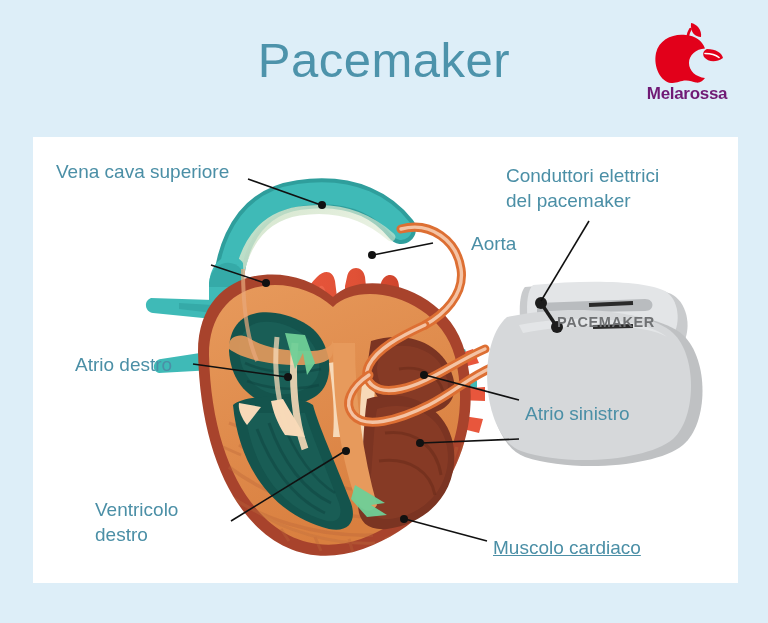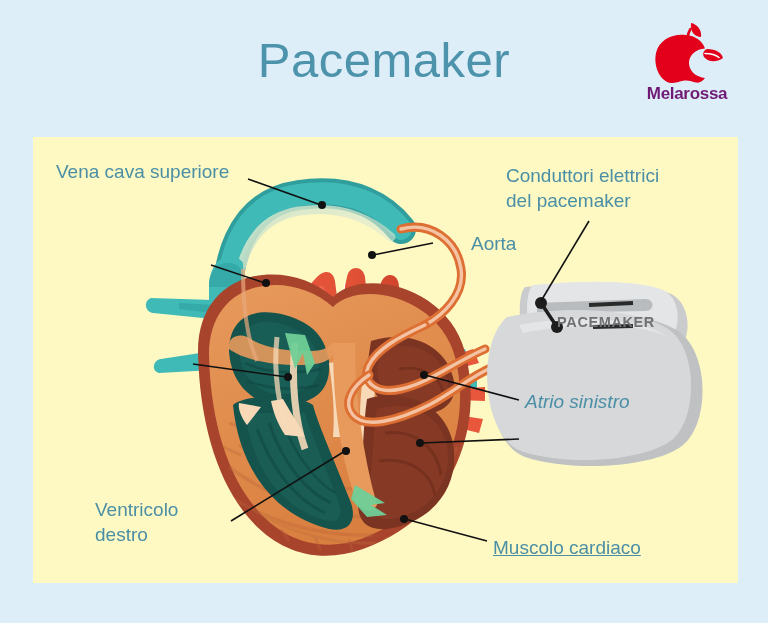--- a/index.html
+++ b/index.html
@@ -66,21 +66,21 @@
     letter-spacing: -0.3px;
   }
 
   
   .card {
     position: absolute;
     left: 33px;
     top: 137px;
     width: 705px;
     height: 446px;
-    background: #fef9c3;
+    background: #ffffff;
   }
 
   
   .diagram {
     position: absolute;
     left: 0; top: 0;
     width: 705px;
     height: 446px;
   }
 
@@ -95,21 +95,21 @@
   .label.right  { text-align: left; }
   .label.left   { text-align: left; }
   .label.center { text-align: center; margin-left: 32px; }
 
   .lbl-vena-cava      { left: 23px;  top: 22px;  }
   .lbl-arteria        { left: 52px;  top: 104px; width: 120px; text-align: center; }
   .lbl-atrio-destro   { left: 42px;  top: 215px; }
   .lbl-ventr-destro   { left: 62px;  top: 360px; width: 130px; }
   .lbl-aorta          { left: 406px; top: 94px;  }
   .lbl-conduttori     { left: 473px; top: 26px;  width: 185px; text-align: left; }
-  .lbl-atrio-sin      { left: 492px; top: 252px; font-style: italic; }
+  .lbl-atrio-sin      { left: 492px; top: 264px; }
   .lbl-ventr-sin      { left: 492px; top: 293px; }
   .lbl-muscolo        { left: 460px; top: 398px; text-decoration: underline; }
 
   .pm-word {
     position: absolute;
     left: 513px;
     top: 177px;
     width: 120px;
     text-align: center;
     color: #6f7173;
@@ -437,20 +437,21 @@
 
           <path d="M454 404 L372 382"></path>
           <circle cx="371" cy="382" r="4" fill="#111111" stroke="none"></circle>
         </g>
       </svg>
 
       
       <div class="label left lbl-vena-cava">Vena cava superiore</div>
 
 
+      <div class="label left lbl-atrio-destro">Atrio destro</div>
 
       <div class="label lbl-ventr-destro">Ventricolo
 destro</div>
 
       <div class="label center lbl-aorta">Aorta</div>
 
       <div class="label lbl-conduttori">Conduttori elettrici
 del pacemaker</div>
 
       <div class="label right lbl-atrio-sin">Atrio sinistro</div>

